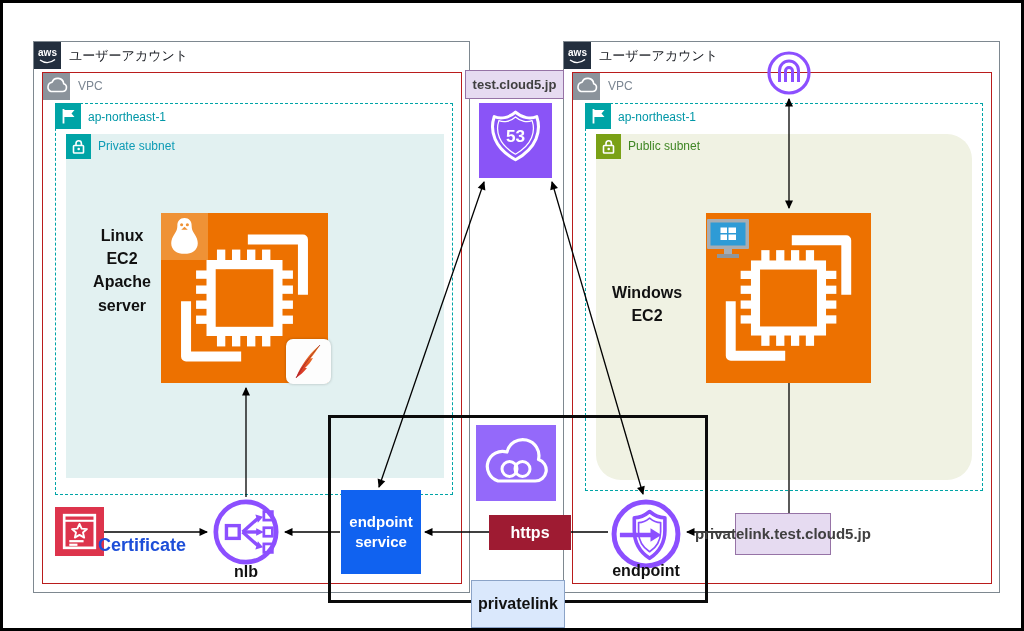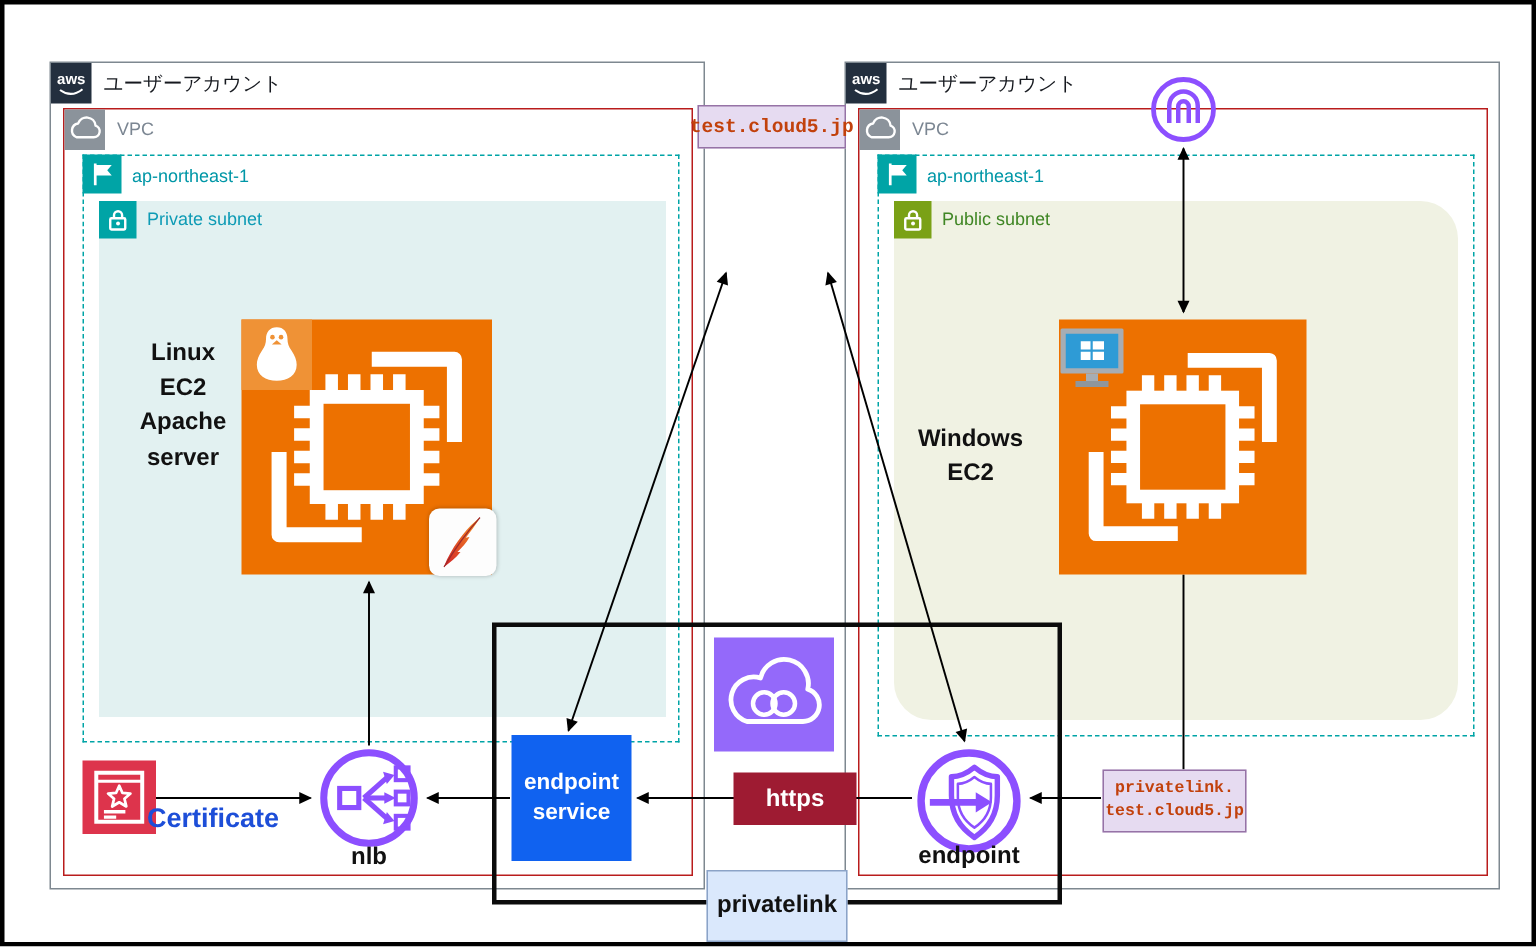--- a/index.html
+++ b/index.html
@@ -33,21 +33,21 @@
   
   #connectors{position:absolute;left:0;top:0;pointer-events:none;}
   
   .ec2{position:absolute;width:167px;height:170px;background:#ed7100;}
   .ec2 .chip{position:absolute;left:0;top:0;width:100%;height:100%;}
   .badge-tux{position:absolute;left:0;top:0;width:47px;height:47px;background:#ef9236;}
   .badge-apache{position:absolute;right:-3px;bottom:-1px;width:45px;height:45px;background:#fdfdfd;border-radius:7px;box-shadow:0 0 3px rgba(0,0,0,.25);}
   .badge-win{position:absolute;left:-2px;top:4px;width:50px;height:46px;}
   .ec2-label{position:absolute;font-size:16px;font-weight:bold;color:#111;text-align:center;line-height:1.45;}
   .ec2-label span{display:block;}
-  .lbl-purple{position:absolute;background:#e6dbf1;border:1px solid #9673a6;display:flex;align-items:center;justify-content:center;text-align:center;font-weight:600;color:#c2410c;font-family:Liberation Mono, monospace;}
+  .lbl-purple{position:absolute;background:#e6dbf1;border:1px solid #9673a6;display:flex;align-items:center;justify-content:center;text-align:center;font-weight:600;color:#404040;}
   .lbl-blue{position:absolute;background:#dae8fc;border:1px solid #8ba3c7;display:flex;align-items:center;justify-content:center;font-weight:600;color:#111;}
   .r53{position:absolute;left:476px;top:100px;width:73px;height:75px;background:#8a54f7;}
   .plcloud{position:absolute;left:473px;top:422px;width:80px;height:76px;background:#9469fa;}
   .https-box{position:absolute;left:486px;top:512px;width:82px;height:35px;background:#9e1b32;color:#fff;font-weight:bold;font-size:16px;display:flex;align-items:center;justify-content:center;}
   .eps-box{position:absolute;left:338px;top:487px;width:80px;height:84px;background:#1062f0;color:#fff;font-weight:bold;font-size:15px;display:flex;flex-direction:column;align-items:center;justify-content:center;line-height:1.35;}
   .node-label{position:absolute;font-size:16px;font-weight:600;color:#111;text-align:center;}
   .cert-label{position:absolute;left:95px;top:532px;width:90px;font-size:18px;font-weight:bold;color:#1d4ed8;}
 </style>
 </head>
 <body>
@@ -249,20 +249,27 @@
           <rect x="13" y="37" width="22" height="4" fill="#8f969c"></rect>
         </svg>
     </div>
   </div>
   <div class="ec2-label" style="left:594px;top:278px;width:100px;">
     <span>Windows</span>
     <span>EC2</span>
   </div>
 
   <div class="lbl-purple" style="left:462px;top:67px;width:97px;height:27px;font-size:13px;">test.cloud5.jp</div>
+  <div class="r53">
+    <svg width="73" height="75" viewBox="0 0 72 72">
+      <path d="M36,8 C29.5,14 21,15 15,12.5 C10.5,26 14.5,43 36,55 C57.5,43 61.5,26 57,12.5 C51,15 42.5,14 36,8 Z" stroke="#fff" stroke-width="3" fill="none" stroke-linejoin="round"></path>
+      <path d="M36,8 C29.5,14 21,15 15,12.5 C10.5,26 14.5,43 36,55 C57.5,43 61.5,26 57,12.5 C51,15 42.5,14 36,8 Z" stroke="#fff" stroke-width="1.6" fill="none" stroke-linejoin="round" transform="translate(36,30) scale(0.78) translate(-36,-30)"></path>
+      <text x="36" y="37" text-anchor="middle" font-size="17" font-weight="bold" fill="#fff" font-family="Liberation Sans,sans-serif">53</text>
+    </svg>
+  </div>
 
   <div class="abs" style="left:764px;top:48px;width:44px;height:44px;">
     <svg width="44" height="44" viewBox="0 0 44 44">
       <circle cx="22" cy="22" r="20" stroke="#8c4fff" stroke-width="3.2" fill="none"></circle>
       <path d="M12.5,31 V19.5 a9.5,9.5 0 0 1 19,0 V31" stroke="#8c4fff" stroke-width="3" fill="none"></path>
       <path d="M18.5,31 V20 a3.5,3.5 0 0 1 7,0 V31" stroke="#8c4fff" stroke-width="3" fill="none"></path>
     </svg>
   </div>
 
   <div class="plcloud">
@@ -320,20 +327,20 @@
     <svg width="49" height="49" viewBox="0 0 48 48">
       <rect x="9" y="8" width="30" height="32" stroke="#fff" stroke-width="2.6" fill="none"></rect>
       <line x1="9" y1="13.5" x2="39" y2="13.5" stroke="#fff" stroke-width="2"></line>
       <path d="M24,16.5 L26.1,21.2 L31.3,21.6 L27.4,25 L28.6,30 L24,27.3 L19.4,30 L20.6,25 L16.7,21.6 L21.9,21.2 Z" stroke="#fff" stroke-width="1.8" fill="none" stroke-linejoin="round"></path>
       <line x1="14" y1="33.5" x2="28" y2="33.5" stroke="#fff" stroke-width="2.2"></line>
       <line x1="14" y1="37" x2="22" y2="37" stroke="#fff" stroke-width="2.2"></line>
     </svg>
   </div>
   <div class="cert-label">Certificate</div>
 
-  <div class="lbl-purple" style="left:732px;top:510px;width:94px;height:40px;font-size:11px;line-height:1.35;flex-direction:column;">
+  <div class="lbl-purple" style="left:732px;top:510px;width:94px;height:40px;font-size:15px;line-height:1.35;flex-direction:row;">
     <span>privatelink.</span>
     <span>test.cloud5.jp</span>
   </div>
 
   <div class="lbl-blue" style="left:468px;top:577px;width:92px;height:46px;font-size:16px;">privatelink</div>
 
 </div>
 
 </body></html>

